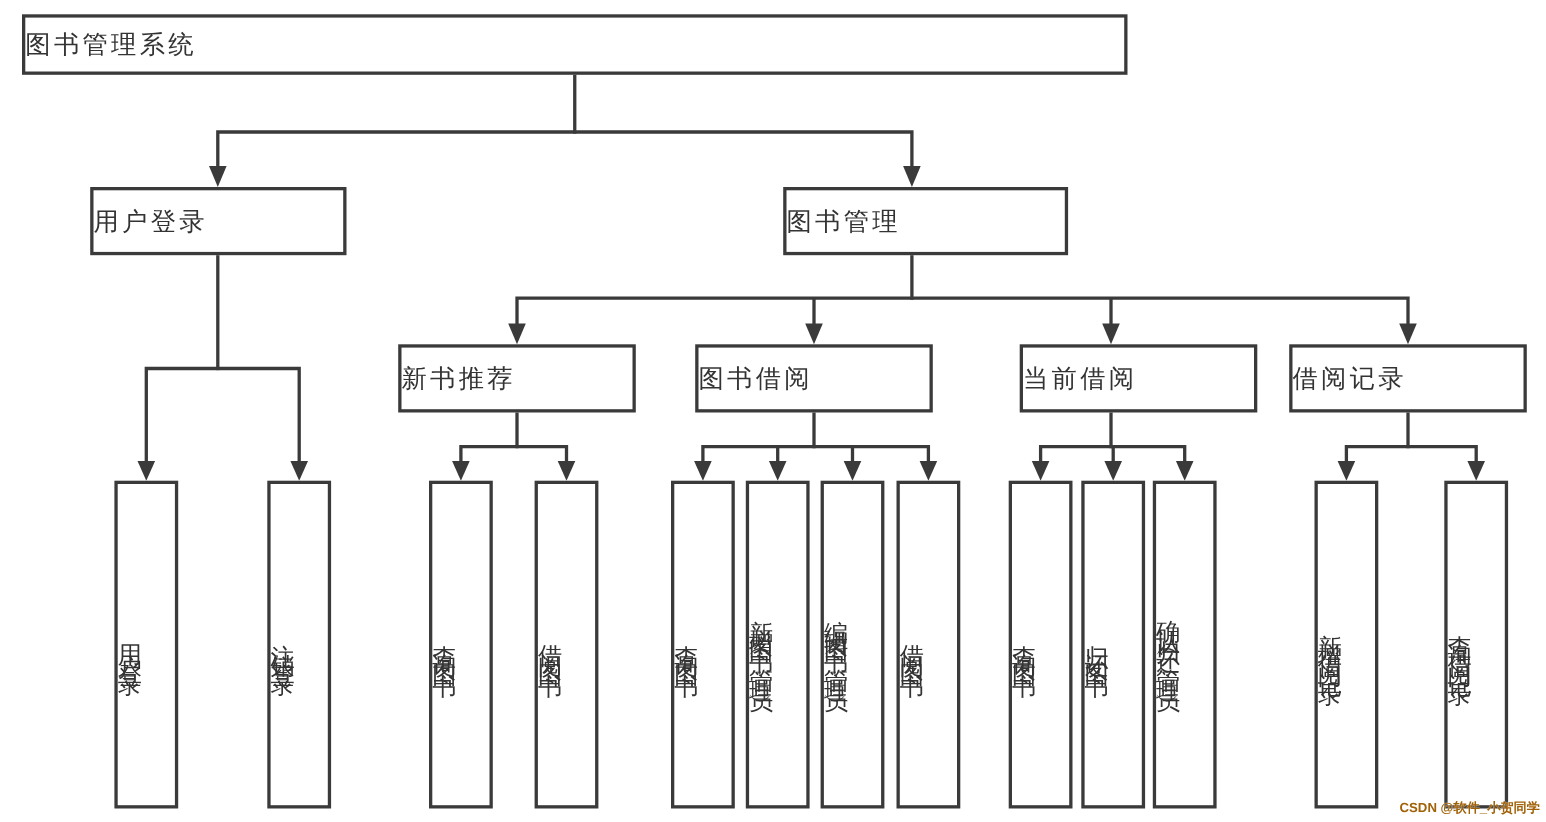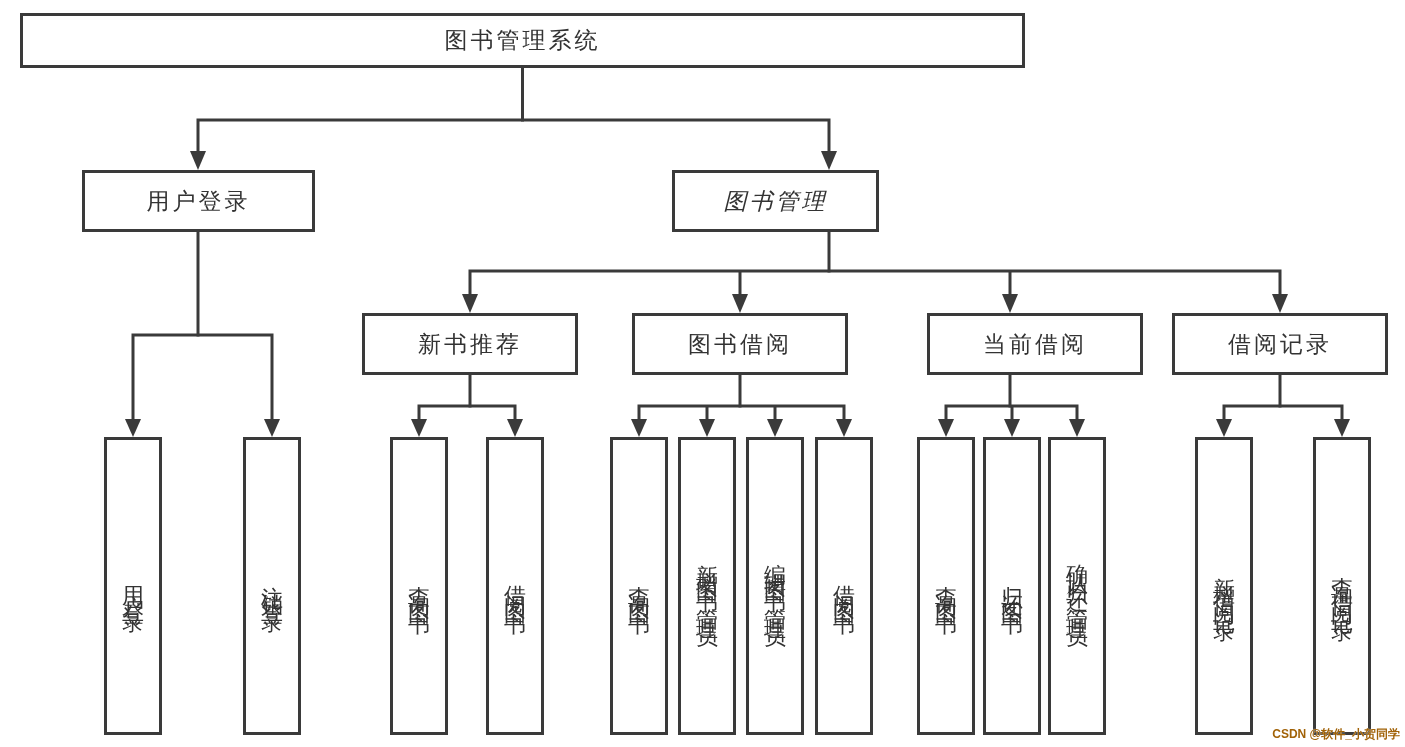--- a/index.html
+++ b/index.html
@@ -20,42 +20,42 @@
     left: 0; top: 0;
     z-index: 0;
   }
   .box {
     position: absolute;
     box-sizing: border-box;
     background: #ffffff;
     border: 3px solid #3a3a3a;
     display: flex;
     align-items: center;
-    justify-content: center;
+    justify-content: flex-start;
     z-index: 1;
   }
   .hlabel {
     font-size: 23px;
     letter-spacing: 3px;
     color: #333333;
     white-space: nowrap;
   }
   .vtext {
     writing-mode: vertical-rl;
     text-orientation: mixed;
     font-size: 22px;
     letter-spacing: 9px;
     line-height: 1;
     color: #333333;
   }
   
   .n-root   { left: 20px;   top: 13px;  width: 1005px; height: 55px; }
   
   .n-login  { left: 82px;   top: 170px; width: 233px;  height: 62px; }
-  .n-mgmt   { left: 672px;  top: 170px; width: 207px;  height: 62px; font-style: italic; }
+  .n-mgmt   { left: 712px;  top: 170px; width: 259px;  height: 62px; }
   
   .n-l3     { top: 313px; width: 216px; height: 62px; }
   .n-newbook{ left: 362px;  }
   .n-borrow { left: 632px;  }
   .n-current{ left: 902px; margin-left: 25px;  }
   .n-record { left: 1172px; }
   
   .leaf { top: 437px; width: 58px; height: 298px; }
   .lf-1  { left: 104px; }
   .lf-2  { left: 243px; }

